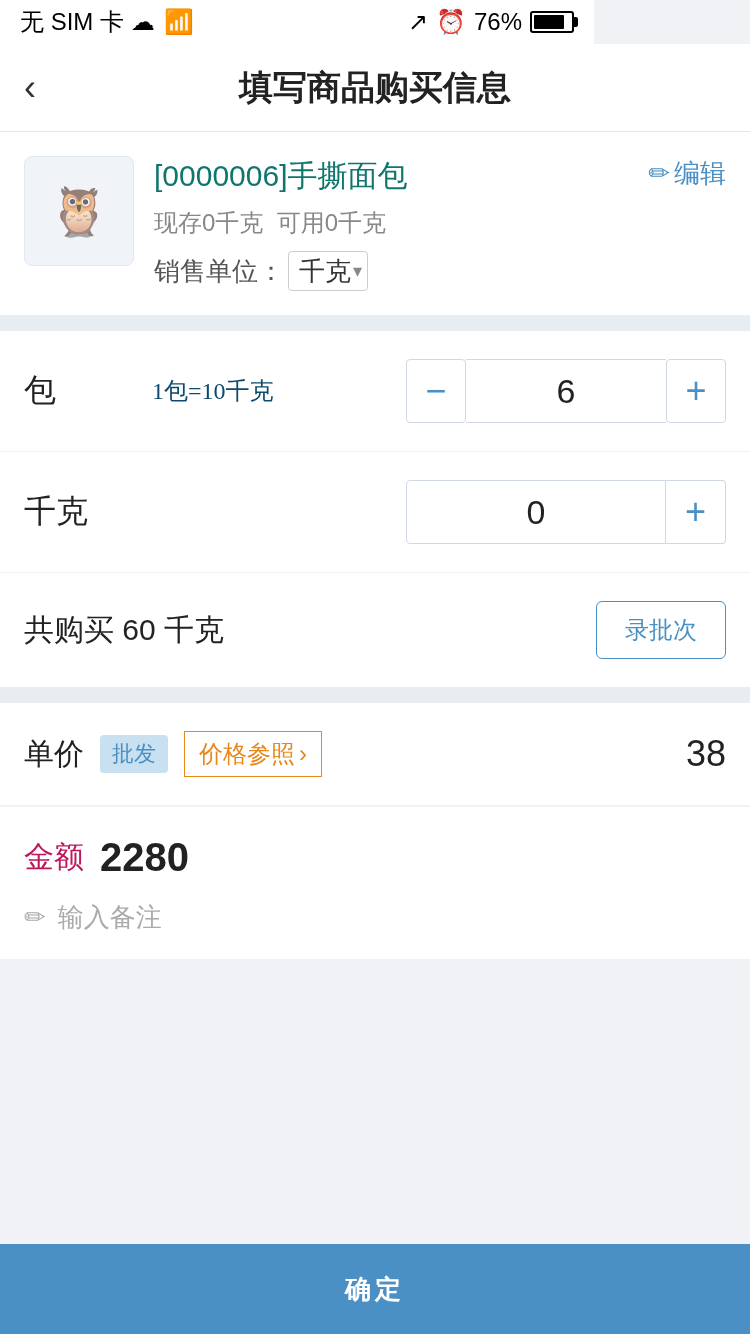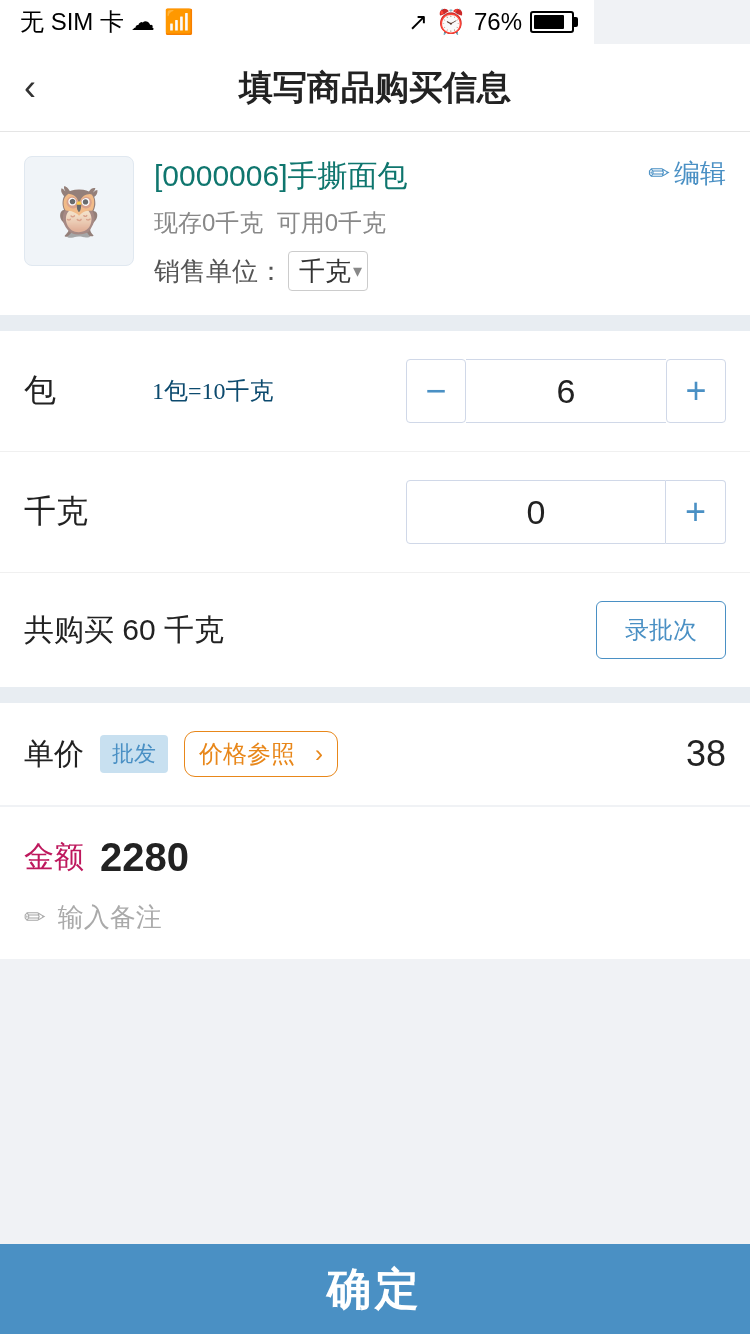--- a/index.html
+++ b/index.html
@@ -266,27 +266,27 @@
     .price-tag {
       background: #c8e0f0;
       color: #4a90c4;
       border-radius: 4px;
       padding: 4px 12px;
       font-size: 22px;
     }
     .price-ref-btn {
       border: 1.5px solid #e8871a;
       color: #e8871a;
-      border-radius: 11px;
+      border-radius: 0;
       padding: 6px 14px;
       font-size: 24px;
       background: #fff;
       display: flex;
       align-items: center;
-      gap: 20px;
+      gap: 4px;
       cursor: pointer;
     }
     .price-value {
       margin-left: auto;
       font-size: 36px;
       color: #222;
       font-weight: 500;
     }
     .amount-card {
       background: #fff;
@@ -333,21 +333,21 @@
       width: 750px;
       background: #4a90c4;
       height: 90px;
       display: flex;
       align-items: center;
       justify-content: center;
       cursor: pointer;
     }
     .confirm-btn-text {
       color: #fff;
-      font-size: 44px;
+      font-size: 26px;
       font-weight: 600;
       letter-spacing: 4px;
     }
     .battery {
       display: inline-block;
       width: 44px;
       height: 22px;
       border: 2px solid #000;
       border-radius: 3px;
       position: relative;

